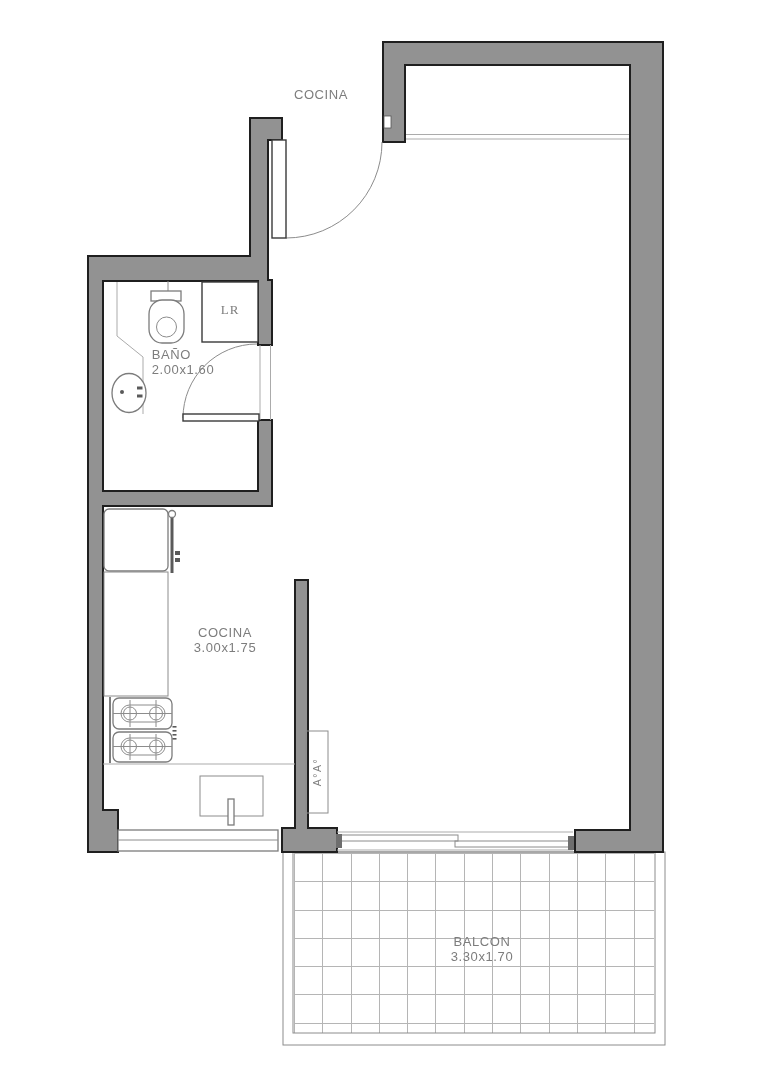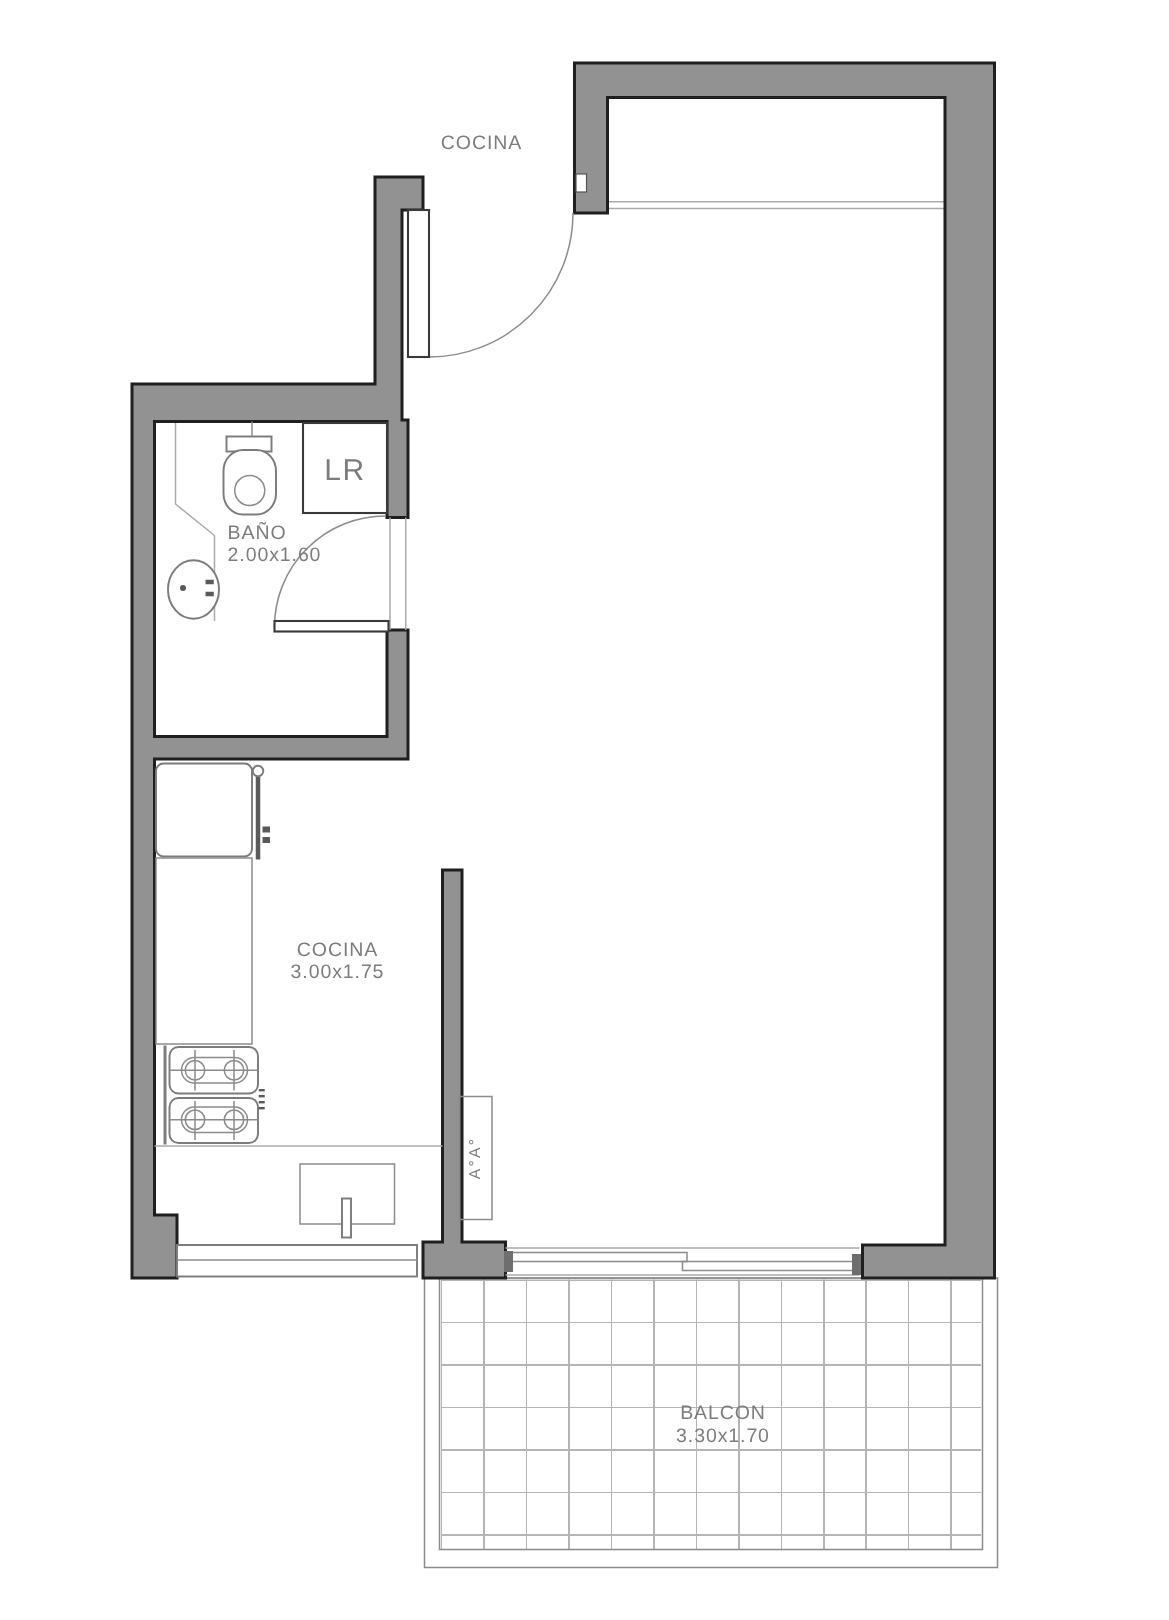--- a/index.html
+++ b/index.html
@@ -12,21 +12,21 @@
   #plan-svg{position:absolute;left:0;top:0;}
   .wall{fill:var(--wall-fill);stroke:var(--wall-outline);stroke-width:2;stroke-linejoin:miter;}
   .fx{fill:#ffffff;stroke:var(--detail-line);stroke-width:1.3;}
   .fx-dark{fill:#ffffff;stroke:#3a3a3a;stroke-width:1.4;}
   .ln{fill:none;stroke:#8c8c8c;stroke-width:1;}
   .ln-lt{fill:none;stroke:#ababab;stroke-width:1;}
   .solid{fill:#6e6e6e;stroke:none;}
   .dot{fill:#5a5a5a;stroke:none;}
   .lbl{position:absolute;color:var(--label-text);font-size:13px;letter-spacing:.6px;
        white-space:nowrap;transform:translateX(-50%);line-height:1.15;}
-  .lbl.lr{font-size:20px;letter-spacing:1px;}
+  .lbl.lr{font-size:13px;letter-spacing:1px;font-family:Liberation Serif, serif;}
   #ac-box{position:absolute;left:306px;top:731px;width:22px;height:82px;
           display:flex;align-items:center;justify-content:center;}
   #ac-box span{display:block;transform:rotate(-90deg);color:var(--label-text);
           font-size:10.5px;letter-spacing:1.5px;white-space:nowrap;}
   #balcony-grid{position:absolute;left:294px;top:853px;width:360px;height:180px;
     background:
       repeating-linear-gradient(to right, var(--grid-line) 0 1px, transparent 1px 28.3px),
       repeating-linear-gradient(to bottom, var(--grid-line) 0 1px, transparent 1px 28.3px);}
 </style>
 </head>

